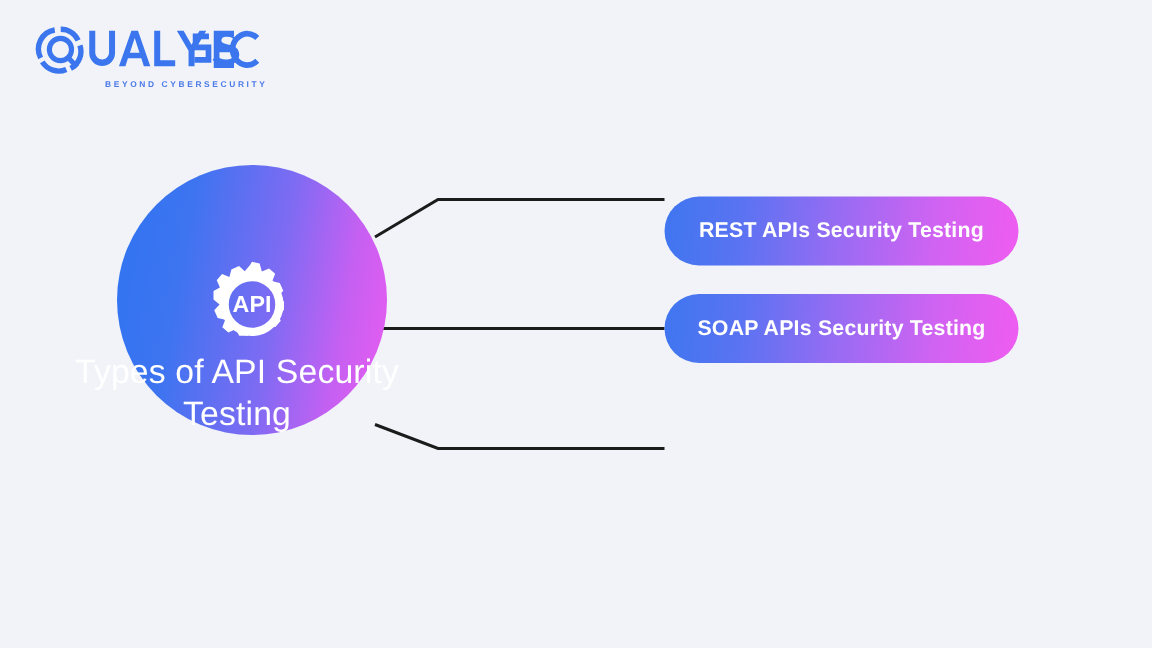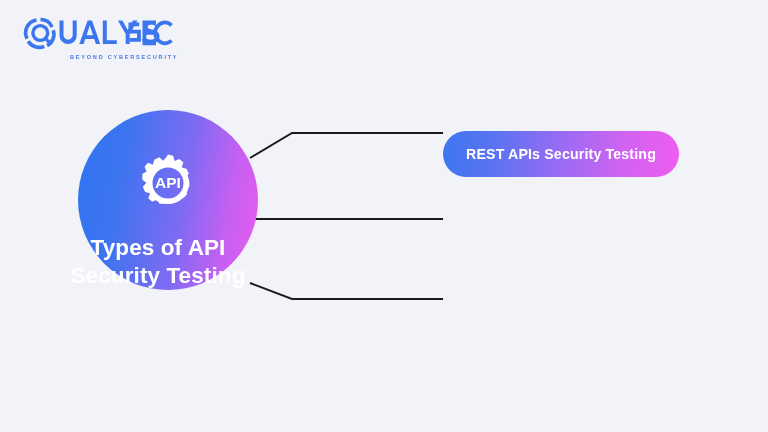--- a/index.html
+++ b/index.html
@@ -46,27 +46,27 @@
     display:flex;
     flex-direction:column;
     align-items:center;
     justify-content:flex-end;
   }
   #gear-icon-wrap {
     margin-top:22px;
     width:62px; height:62px;
   }
   #central-title {
-    margin-top:20px;
+    margin-top:0;
     width:220px;
     margin-left:-20px;
     text-align:center;
     font-size:22.5px;
     line-height:28px;
-    font-weight:700;
+    font-weight:400;
     color:#ffffff;
     letter-spacing:0.1px;
   }
 
   
   #connectors {
     position:absolute;
     left:0; top:0;
     width:768px; height:432px;
     pointer-events:none;
@@ -183,14 +183,17 @@
         <text x="50" y="58" text-anchor="middle" font-family="Liberation Sans, sans-serif" font-size="25" font-weight="700" fill="#ffffff">API</text>
       </svg>
     </div>
 
     <div id="central-title">Types of API Security Testing</div>
   </div>
 
   <div class="pill" id="pill-rest">
     <span>REST APIs Security Testing</span>
   </div>
+  <div class="pill" id="pill-soap">
+    <span>SOAP APIs Security Testing</span>
+  </div>
 
 </div>
 
 </body></html>

